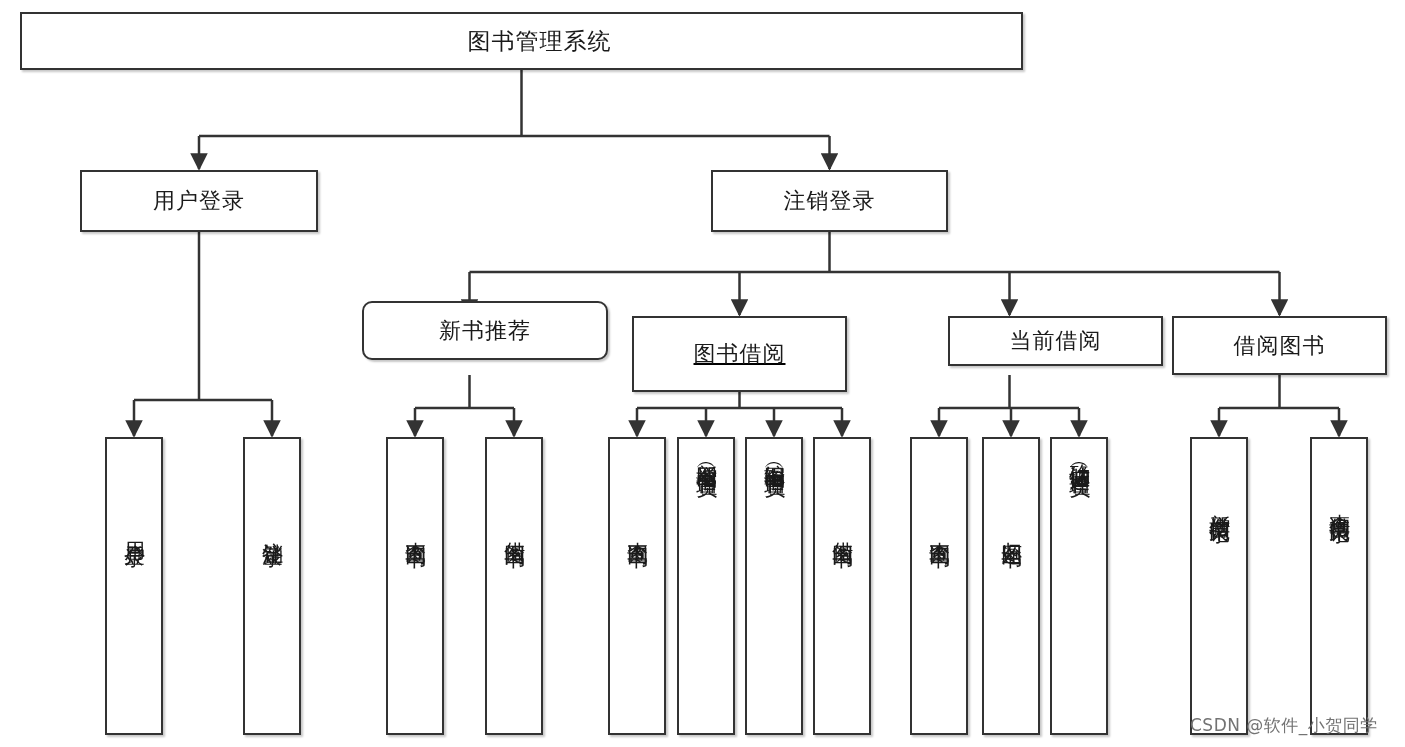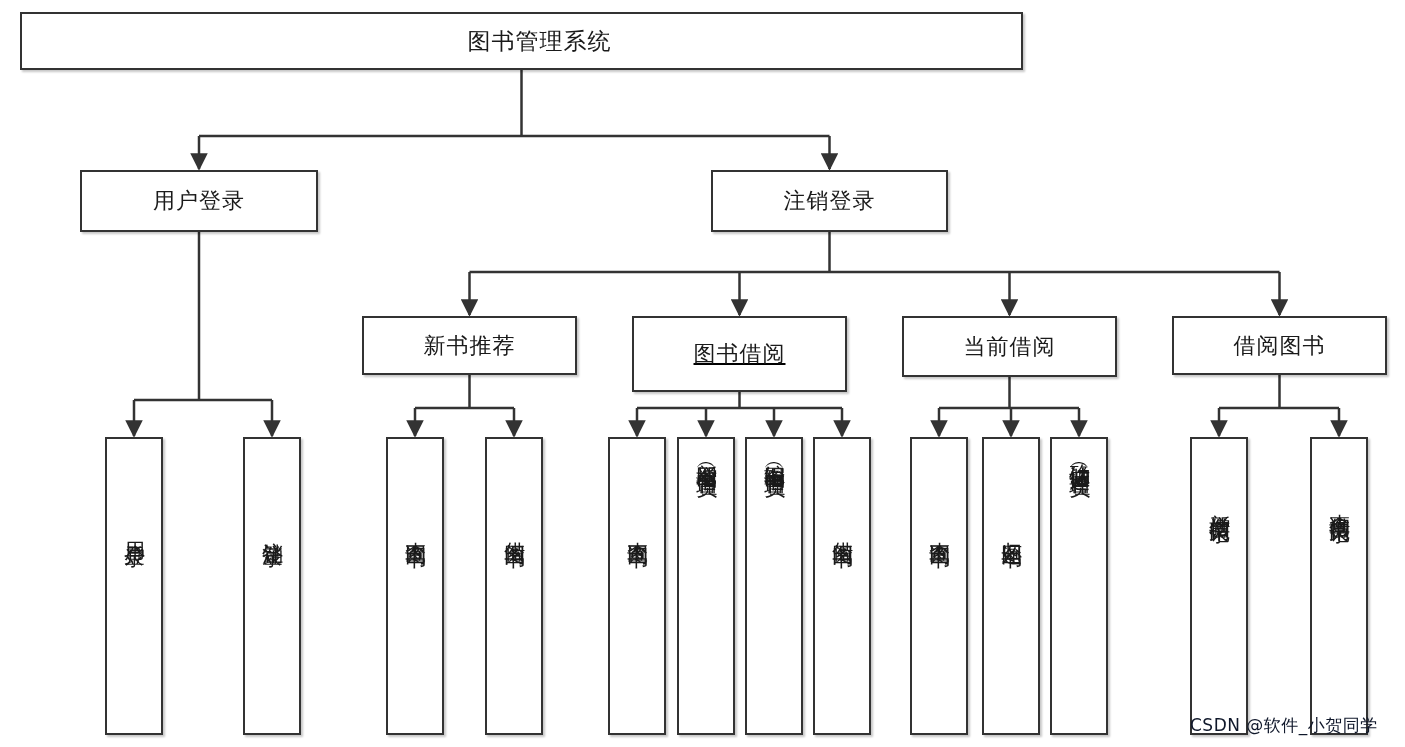--- a/index.html
+++ b/index.html
@@ -59,21 +59,21 @@
     white-space: nowrap;
   }
   .node.v.mid .node-label {
     margin-top: 78px;
   }
   .node.v.mid2 .node-label {
     margin-top: 50px;
   }
   .watermark {
     position: absolute;
-    color: #0f172a;
+    color: #737373;
     font-size: 17px;
     white-space: nowrap;
     letter-spacing: 0.5px;
   }
 </style>
 </head>
 <body>
 
 <div id="canvas">
 
@@ -123,27 +123,27 @@
   <div id="node-layer">
       <div class="node h title-node" style="left: 20px; top: 12px; width: 1003px; height: 58px; padding-left: 36px;">
         <span class="node-label">图书管理系统</span>
       </div>
       <div class="node h" style="left: 80px; top: 170px; width: 238px; height: 62px;">
         <span class="node-label">用户登录</span>
       </div>
       <div class="node h" style="left: 711px; top: 170px; width: 237px; height: 62px;">
         <span class="node-label">注销登录</span>
       </div>
-      <div class="node h" style="left: 362px; top: 316px; width: 215px; height: 59px;">
+      <div class="node h" style="left: 362px; top: 301px; width: 246px; height: 59px; border-radius: 10px;">
         <span class="node-label">新书推荐</span>
       </div>
       <div class="node h" style="left: 632px; top: 316px; width: 215px; height: 76px; text-decoration: underline;">
         <span class="node-label">图书借阅</span>
       </div>
-      <div class="node h" style="left: 902px; top: 316px; width: 215px; height: 61px;">
+      <div class="node h" style="left: 948px; top: 316px; width: 215px; height: 50px;">
         <span class="node-label">当前借阅</span>
       </div>
       <div class="node h" style="left: 1172px; top: 316px; width: 215px; height: 59px;">
         <span class="node-label">借阅图书</span>
       </div>
       <div class="node v mid" style="left: 105px; top: 437px; width: 58px; height: 298px;">
         <span class="node-label">用户登录</span>
       </div>
       <div class="node v mid" style="left: 243px; top: 437px; width: 58px; height: 298px;">
         <span class="node-label">注销登录</span>

